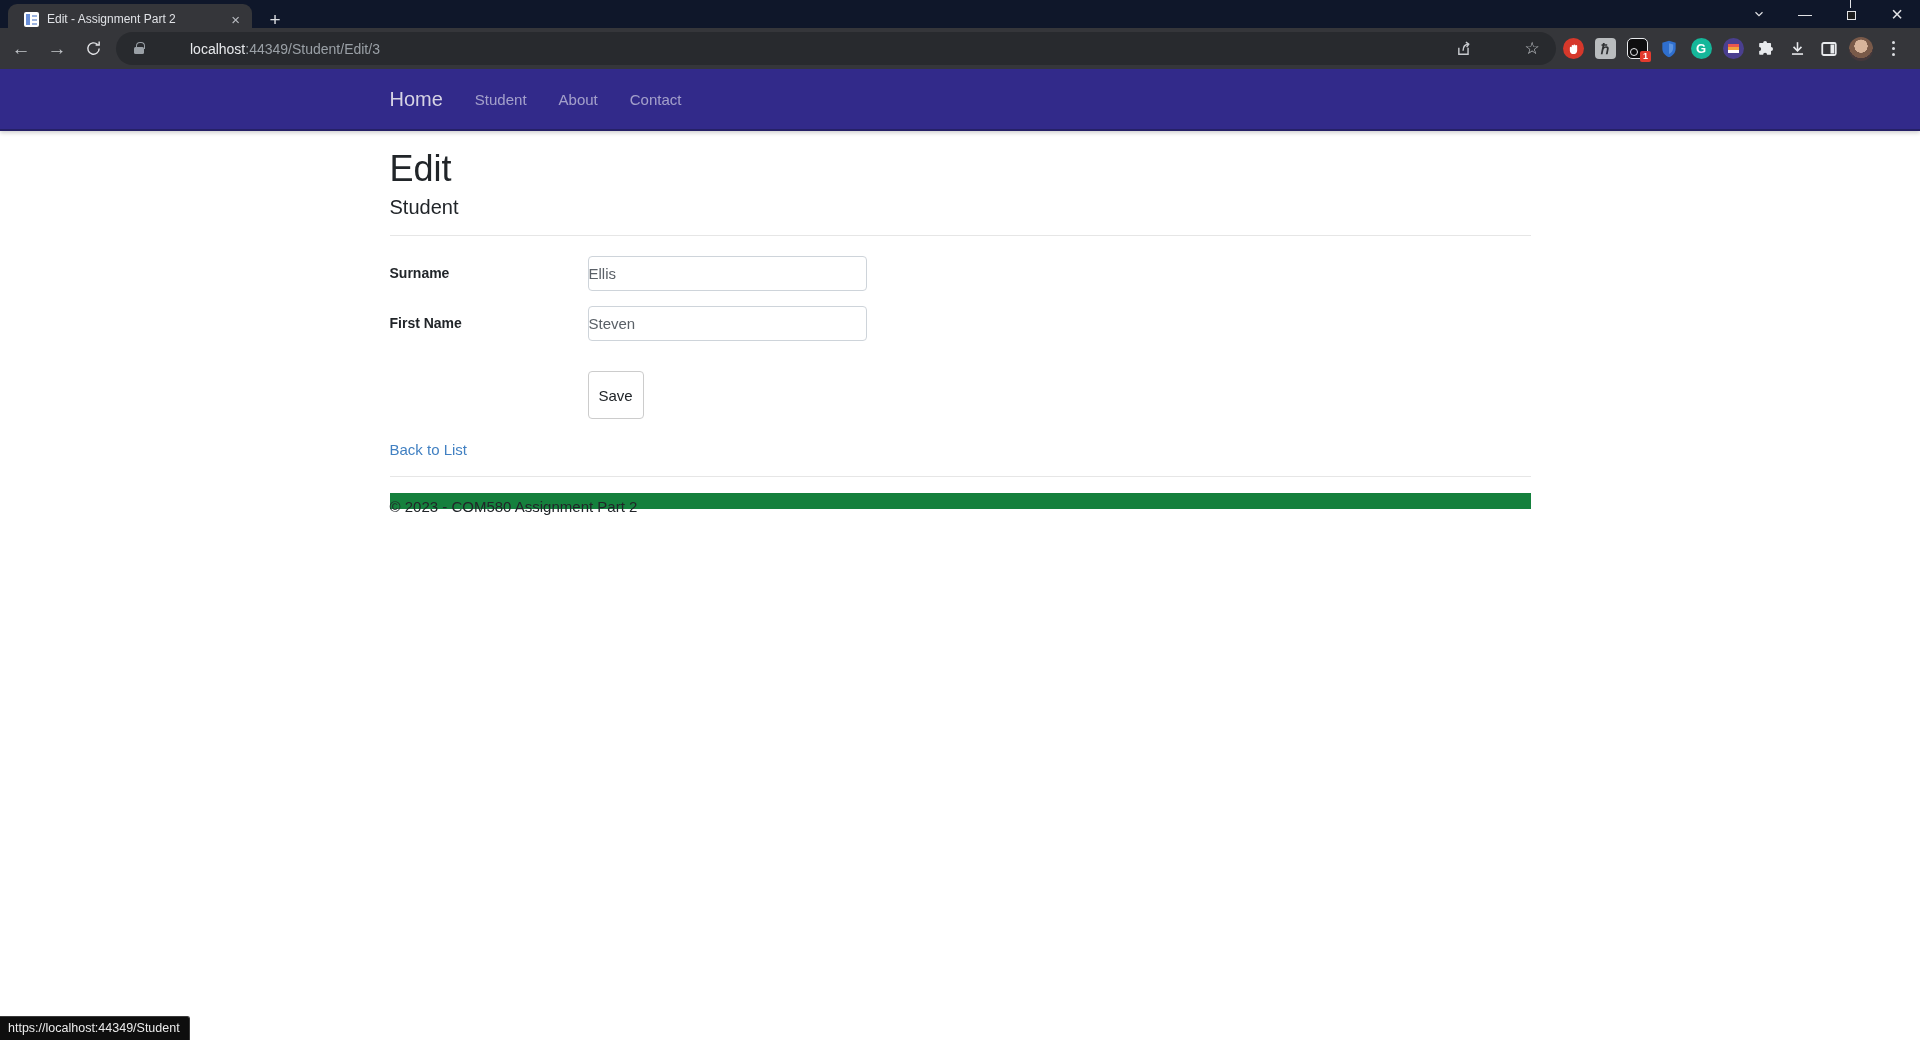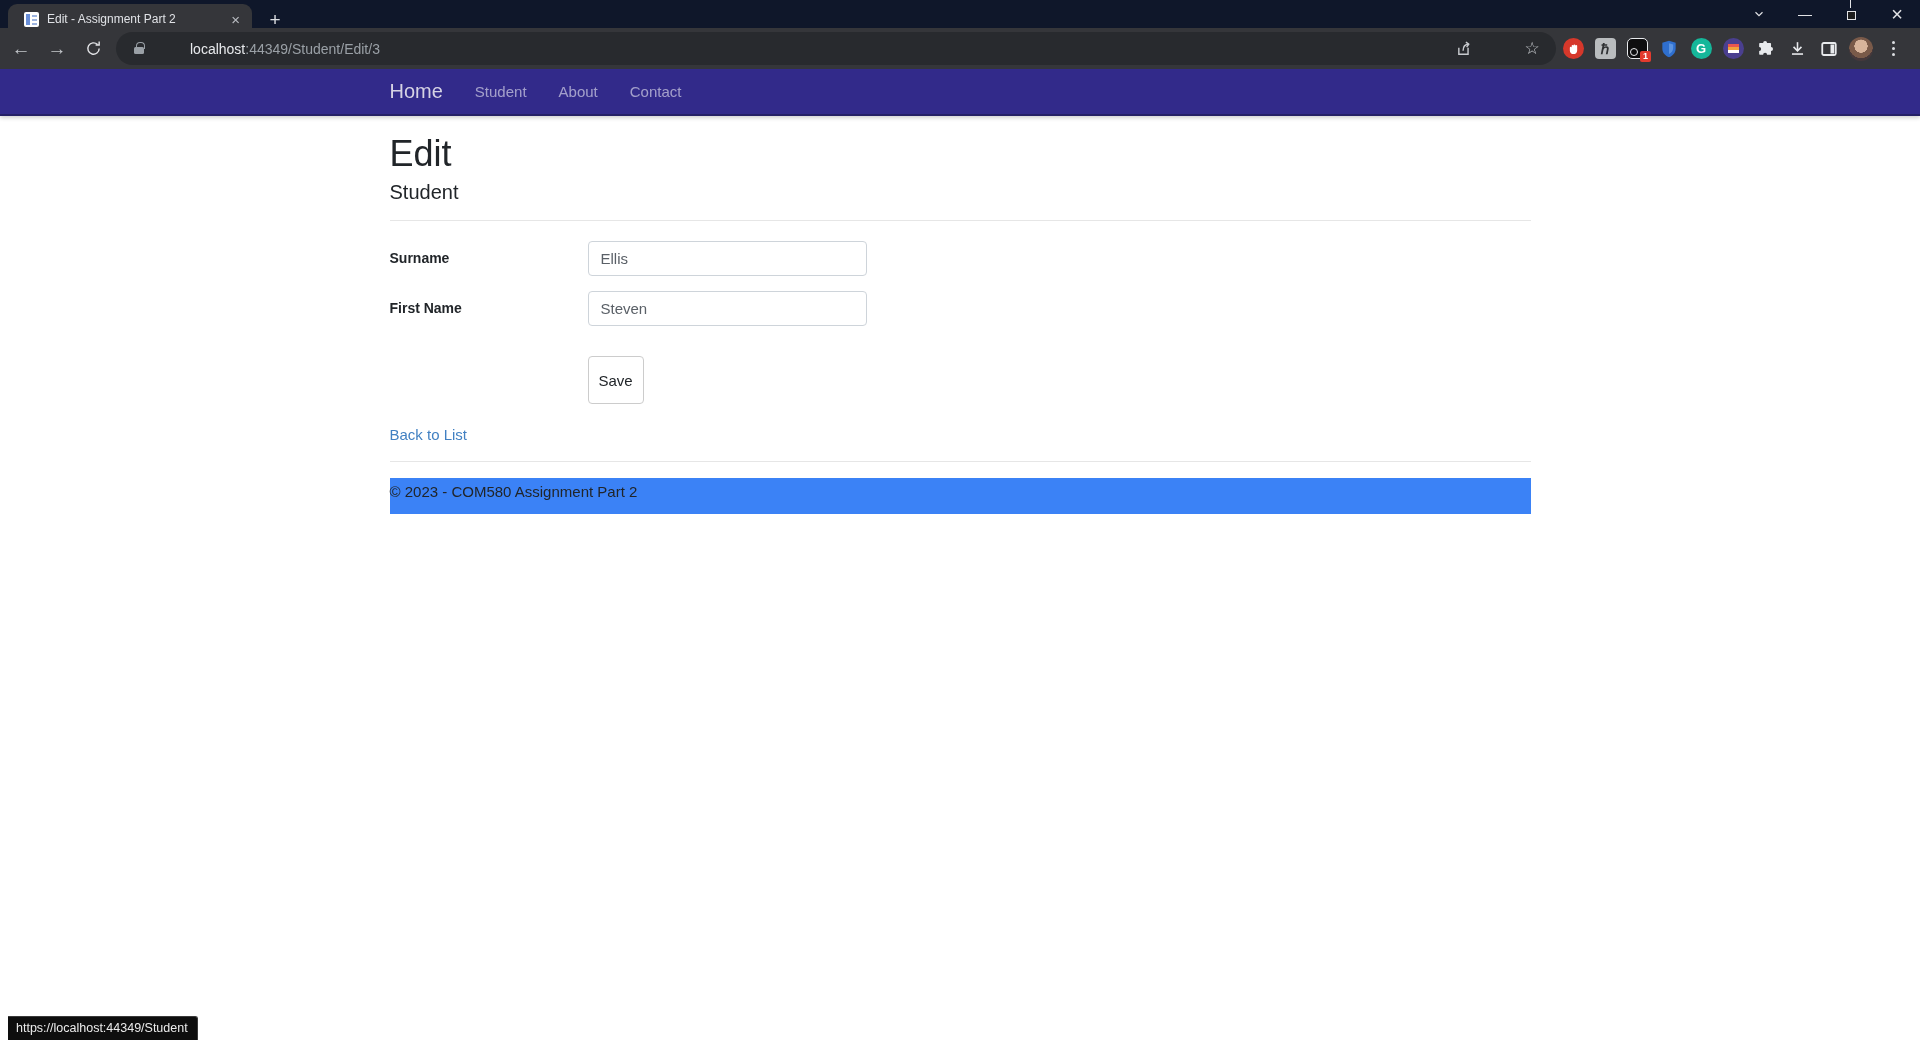--- a/index.html
+++ b/index.html
@@ -59,49 +59,49 @@
   .purp { width:21px; height:21px; background:#4a3f8f; overflow:hidden; }
   .purp i { display:block; width:11px; height:9px;
             background:linear-gradient(#e8574f 0 3px, #f2a33c 3px 6px, #ffffff 6px 9px); }
   .avatar { width:24px; height:24px; border-radius:50%;
             background:radial-gradient(circle at 50% 38%, #d8b49b 0 34%, #7a5a49 35% 62%, #46383a 63%); }
   .dots { display:flex; flex-direction:column; gap:3px; }
   .dots i { width:3px; height:3px; border-radius:50%; background:#dcdee2; }
   svg.ic { display:block; }
 
   
-  .site-nav { width:100%; height:47px; background:#322a8a; border-bottom:2px solid #252066;
+  .site-nav { width:100%; height:62px; background:#322a8a; border-bottom:2px solid #252066;
               box-shadow:0 2px 4px rgba(0,0,0,.18); }
   .site-nav .container { display:flex; align-items:center; height:100%; }
   .brand { color:#d6d3e4; font-size:20px; margin-right:16px; text-decoration:none; cursor:pointer; }
   .navlink { color:rgba(255,255,255,.55); font-size:15px; padding:8px 16px;
              text-decoration:none; cursor:pointer; }
 
   
   .container { width:1141px; margin:0 auto; }
   main.container { padding-top:16px; }
   h1.page-title { font-size:36px; font-weight:500; color:#212529; line-height:1.2; margin-bottom:6px; }
   h4.page-subtitle { font-size:20px; font-weight:500; color:#212529; margin-bottom:16px; }
   hr { border:none; border-top:1px solid #e6e6e6; margin:0 0 20px 0; }
   .form-row { display:flex; align-items:center; margin-bottom:15px; }
   .flabel { width:167px; text-align:left; font-size:14px; font-weight:bold; color:#212529;
             line-height:35px; flex:0 0 auto; }
   .finput { margin-left:31px; width:279px; height:35px; border:1px solid #ced4da; border-radius:4px;
-            padding:0 12px; font-size:15px; color:#5a6067; background:#fff;
+            padding:0 0; font-size:15px; color:#5a6067; background:#fff;
             font-family:"Liberation Sans", sans-serif; outline:none; }
   .save-btn { margin:15px 0 0 198px; width:56px; height:48px; background:#fff;
               border:1px solid #cccccc; border-radius:4px; font-size:15px; color:#212529;
               font-family:"Liberation Sans", sans-serif; cursor:pointer; }
   .back-link { display:inline-block; margin-top:22px; color:#4180c2; font-size:15px;
                text-decoration:none; cursor:pointer; }
   .hr2 { margin:17px 0 16px 0; }
-  .site-footer { height:36px; background:#3b82f6; line-height:28px; font-size:15px; color:#212529; }
-
-  
-  .status-bubble { position:fixed; left:8px; bottom:0; background:#0e0e0e; color:#ebebeb;
+  .site-footer { height:16px; background:#15803d; line-height:28px; font-size:15px; color:#212529; }
+
+  
+  .status-bubble { position:fixed; left:0; bottom:0; background:#0e0e0e; color:#ebebeb;
                    font-size:12.5px; padding:4px 9px 5px 8px; border-radius:0 3px 0 0;
                    border:1px solid #3a3a3a; border-left:none; border-bottom:none; }
 </style>
 </head>
 <body>
 
 <div class="tabbar">
   <div class="tab">
     <span class="favicon"></span>
     <span class="tab-title">Edit - Assignment Part 2</span>

